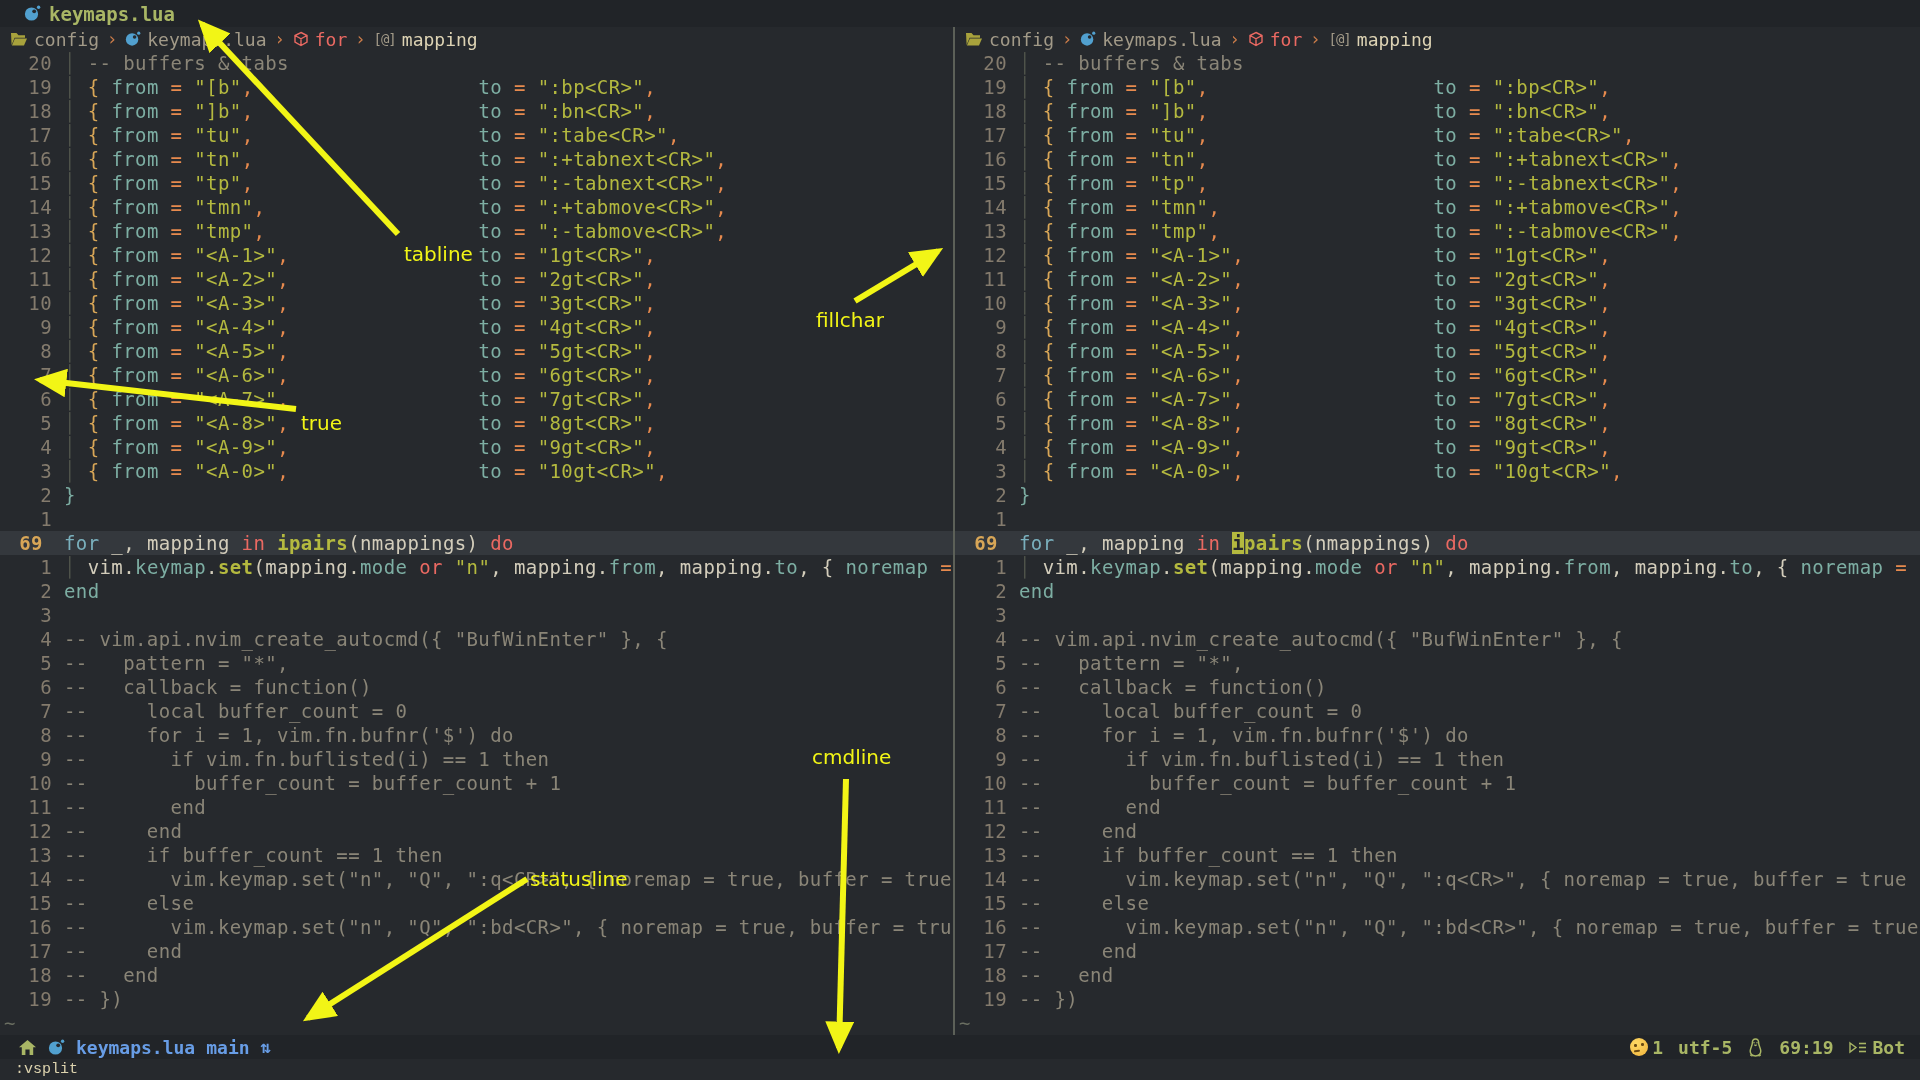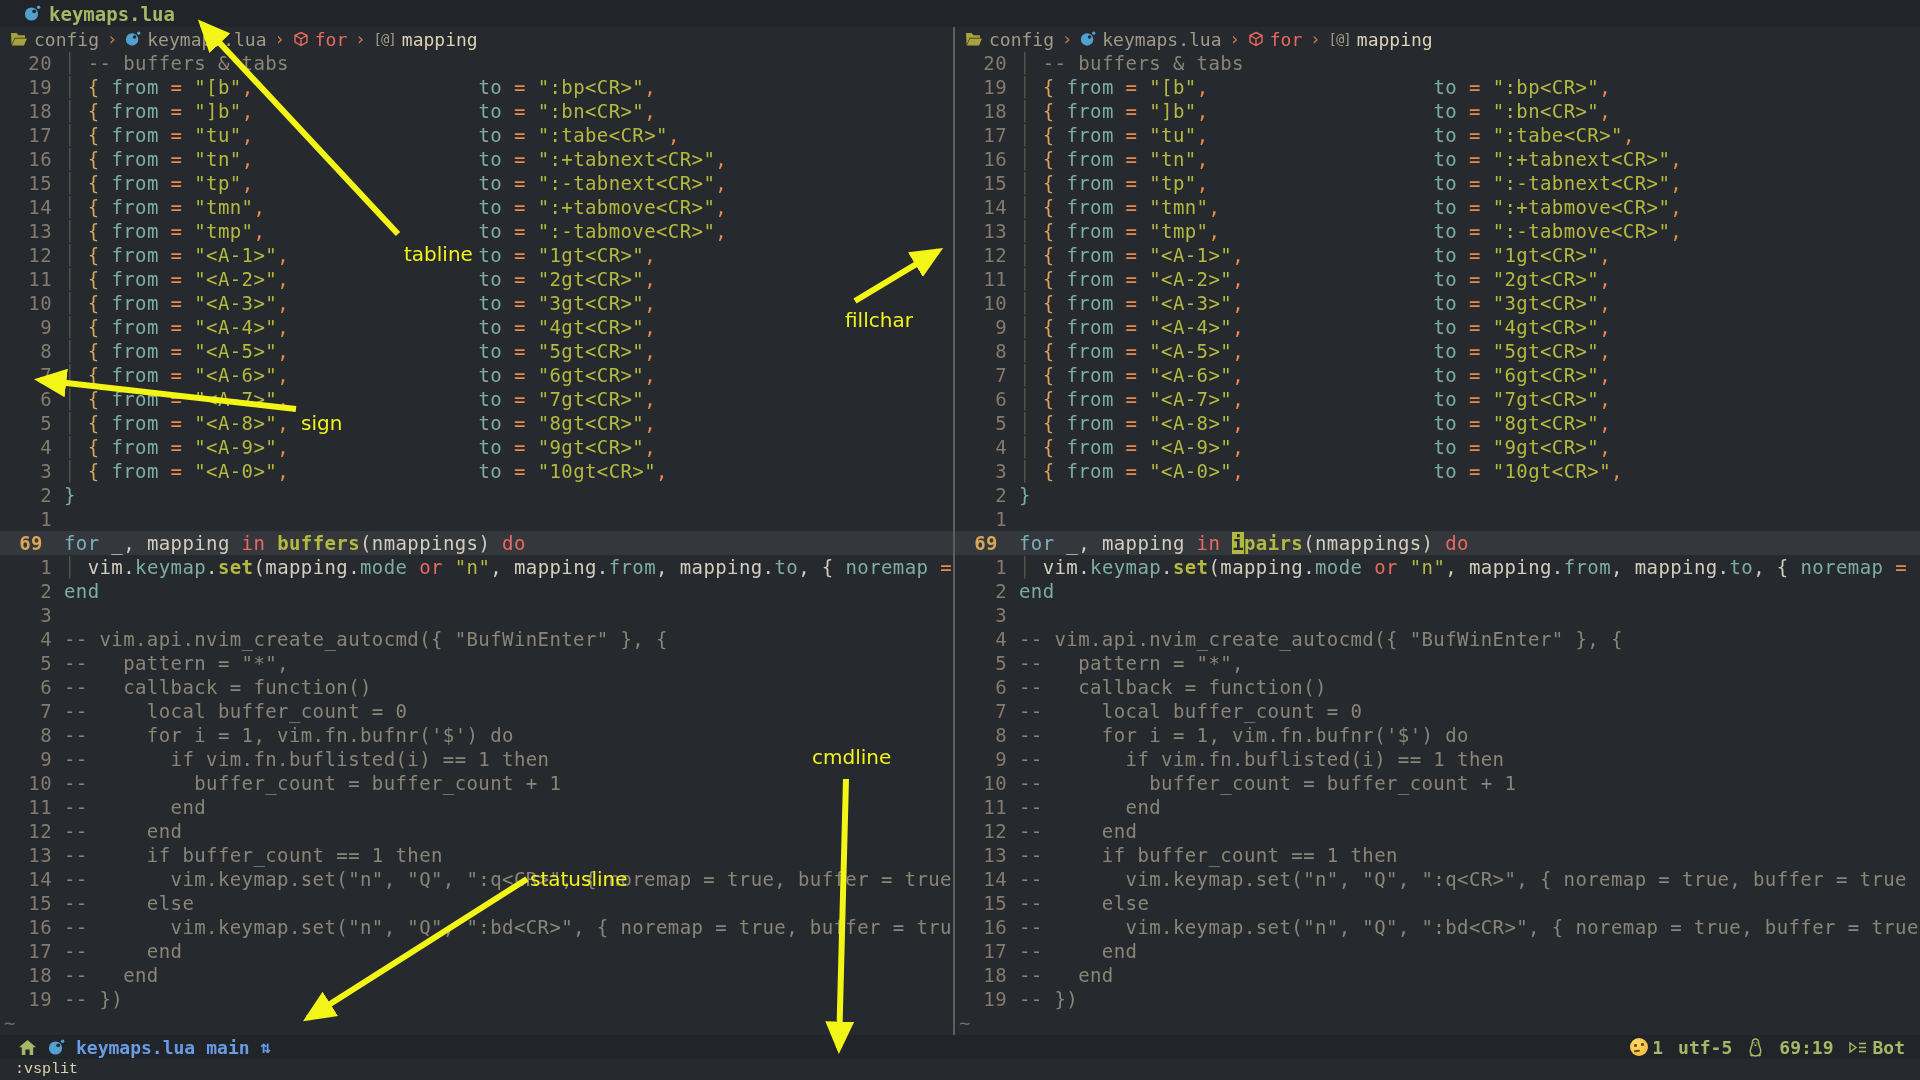--- a/index.html
+++ b/index.html
@@ -125,21 +125,21 @@
         <div class="row"><span class="gutter">10</span><span class="content"><span class="s-g">│ </span><span class="s-b">{</span><span class="s-n"> </span><span class="s-t">from</span><span class="s-n"> </span><span class="s-o">=</span><span class="s-n"> </span><span class="s-s">"&lt;A-3&gt;"</span><span class="s-o">,</span><span class="s-n">                </span><span class="s-t">to</span><span class="s-n"> </span><span class="s-o">=</span><span class="s-n"> </span><span class="s-s">"3gt&lt;CR&gt;"</span><span class="s-o">,</span></span></div>
         <div class="row"><span class="gutter">9</span><span class="content"><span class="s-g">│ </span><span class="s-b">{</span><span class="s-n"> </span><span class="s-t">from</span><span class="s-n"> </span><span class="s-o">=</span><span class="s-n"> </span><span class="s-s">"&lt;A-4&gt;"</span><span class="s-o">,</span><span class="s-n">                </span><span class="s-t">to</span><span class="s-n"> </span><span class="s-o">=</span><span class="s-n"> </span><span class="s-s">"4gt&lt;CR&gt;"</span><span class="s-o">,</span></span></div>
         <div class="row"><span class="gutter">8</span><span class="content"><span class="s-g">│ </span><span class="s-b">{</span><span class="s-n"> </span><span class="s-t">from</span><span class="s-n"> </span><span class="s-o">=</span><span class="s-n"> </span><span class="s-s">"&lt;A-5&gt;"</span><span class="s-o">,</span><span class="s-n">                </span><span class="s-t">to</span><span class="s-n"> </span><span class="s-o">=</span><span class="s-n"> </span><span class="s-s">"5gt&lt;CR&gt;"</span><span class="s-o">,</span></span></div>
         <div class="row"><span class="gutter">7</span><span class="content"><span class="s-g">│ </span><span class="s-b">{</span><span class="s-n"> </span><span class="s-t">from</span><span class="s-n"> </span><span class="s-o">=</span><span class="s-n"> </span><span class="s-s">"&lt;A-6&gt;"</span><span class="s-o">,</span><span class="s-n">                </span><span class="s-t">to</span><span class="s-n"> </span><span class="s-o">=</span><span class="s-n"> </span><span class="s-s">"6gt&lt;CR&gt;"</span><span class="s-o">,</span></span></div>
         <div class="row"><span class="gutter">6</span><span class="content"><span class="s-g">│ </span><span class="s-b">{</span><span class="s-n"> </span><span class="s-t">from</span><span class="s-n"> </span><span class="s-o">=</span><span class="s-n"> </span><span class="s-s">"&lt;A-7&gt;"</span><span class="s-o">,</span><span class="s-n">                </span><span class="s-t">to</span><span class="s-n"> </span><span class="s-o">=</span><span class="s-n"> </span><span class="s-s">"7gt&lt;CR&gt;"</span><span class="s-o">,</span></span></div>
         <div class="row"><span class="gutter">5</span><span class="content"><span class="s-g">│ </span><span class="s-b">{</span><span class="s-n"> </span><span class="s-t">from</span><span class="s-n"> </span><span class="s-o">=</span><span class="s-n"> </span><span class="s-s">"&lt;A-8&gt;"</span><span class="s-o">,</span><span class="s-n">                </span><span class="s-t">to</span><span class="s-n"> </span><span class="s-o">=</span><span class="s-n"> </span><span class="s-s">"8gt&lt;CR&gt;"</span><span class="s-o">,</span></span></div>
         <div class="row"><span class="gutter">4</span><span class="content"><span class="s-g">│ </span><span class="s-b">{</span><span class="s-n"> </span><span class="s-t">from</span><span class="s-n"> </span><span class="s-o">=</span><span class="s-n"> </span><span class="s-s">"&lt;A-9&gt;"</span><span class="s-o">,</span><span class="s-n">                </span><span class="s-t">to</span><span class="s-n"> </span><span class="s-o">=</span><span class="s-n"> </span><span class="s-s">"9gt&lt;CR&gt;"</span><span class="s-o">,</span></span></div>
         <div class="row"><span class="gutter">3</span><span class="content"><span class="s-g">│ </span><span class="s-b">{</span><span class="s-n"> </span><span class="s-t">from</span><span class="s-n"> </span><span class="s-o">=</span><span class="s-n"> </span><span class="s-s">"&lt;A-0&gt;"</span><span class="s-o">,</span><span class="s-n">                </span><span class="s-t">to</span><span class="s-n"> </span><span class="s-o">=</span><span class="s-n"> </span><span class="s-s">"10gt&lt;CR&gt;"</span><span class="s-o">,</span></span></div>
         <div class="row"><span class="gutter">2</span><span class="content"><span class="s-t">}</span></span></div>
         <div class="row"><span class="gutter">1</span><span class="content"></span></div>
-        <div class="row cur"><span class="gutter">69</span><span class="content"><span class="s-k">for</span><span class="s-n"> _, mapping </span><span class="s-r">in</span><span class="s-n"> </span><span class="s-f">buffers</span><span class="s-n">(nmappings) </span><span class="s-r">do</span></span></div>
+        <div class="row cur"><span class="gutter">69</span><span class="content"><span class="s-k">for</span><span class="s-n"> _, mapping </span><span class="s-r">in</span><span class="s-n"> </span><span class="s-f">ipairs</span><span class="s-n">(nmappings) </span><span class="s-r">do</span></span></div>
         <div class="row"><span class="gutter">1</span><span class="content"><span class="s-g">│ </span><span class="s-n">vim.</span><span class="s-t">keymap</span><span class="s-n">.</span><span class="s-f">set</span><span class="s-n">(mapping.</span><span class="s-t">mode</span><span class="s-n"> </span><span class="s-r">or</span><span class="s-n"> </span><span class="s-s">"n"</span><span class="s-n">, mapping.</span><span class="s-t">from</span><span class="s-n">, mapping.</span><span class="s-t">to</span><span class="s-n">, { </span><span class="s-t">noremap</span><span class="s-o"> = </span></span></div>
         <div class="row"><span class="gutter">2</span><span class="content"><span class="s-t">end</span></span></div>
         <div class="row"><span class="gutter">3</span><span class="content"></span></div>
         <div class="row"><span class="gutter">4</span><span class="content"><span class="s-c">-- vim.api.nvim_create_autocmd({ "BufWinEnter" }, {</span></span></div>
         <div class="row"><span class="gutter">5</span><span class="content"><span class="s-c">--   pattern = "*",</span></span></div>
         <div class="row"><span class="gutter">6</span><span class="content"><span class="s-c">--   callback = function()</span></span></div>
         <div class="row"><span class="gutter">7</span><span class="content"><span class="s-c">--     local buffer_count = 0</span></span></div>
         <div class="row"><span class="gutter">8</span><span class="content"><span class="s-c">--     for i = 1, vim.fn.bufnr('$') do</span></span></div>
         <div class="row"><span class="gutter">9</span><span class="content"><span class="s-c">--       if vim.fn.buflisted(i) == 1 then</span></span></div>
         <div class="row"><span class="gutter">10</span><span class="content"><span class="s-c">--         buffer_count = buffer_count + 1</span></span></div>
@@ -285,16 +285,16 @@
       <path d="M0,0 L5.4,2.4 L0,4.8 Z" fill="#f2f516"></path>
     </marker>
   </defs>
   <line x1="398" y1="234" x2="202" y2="24" stroke="#f2f516" stroke-width="6" marker-end="url(#ah)"></line>
   <line x1="296" y1="409" x2="40" y2="380" stroke="#f2f516" stroke-width="6" marker-end="url(#ah)"></line>
   <line x1="855" y1="301" x2="938" y2="251" stroke="#f2f516" stroke-width="6" marker-end="url(#ah)"></line>
   <line x1="527" y1="879" x2="308" y2="1018" stroke="#f2f516" stroke-width="6" marker-end="url(#ah)"></line>
   <line x1="846" y1="779" x2="839" y2="1048" stroke="#f2f516" stroke-width="6" marker-end="url(#ah)"></line>
 </svg>
 <div class="ann-label" style="left:404px; top:242px;">tabline</div>
-<div class="ann-label" style="left:845px; top:308px;text-align:center;">fillchar</div>
-<div class="ann-label" style="left:301px; top:411px;">sign</div>
+<div class="ann-label" style="left:816px; top:308px;text-align:center;">fillchar</div>
+<div class="ann-label" style="left:301px; top:411px;">true</div>
 <div class="ann-label" style="left:812px; top:745px;">cmdline</div>
 <div class="ann-label" style="left:530px; top:867px;">statusline</div>
 
 </body></html>

